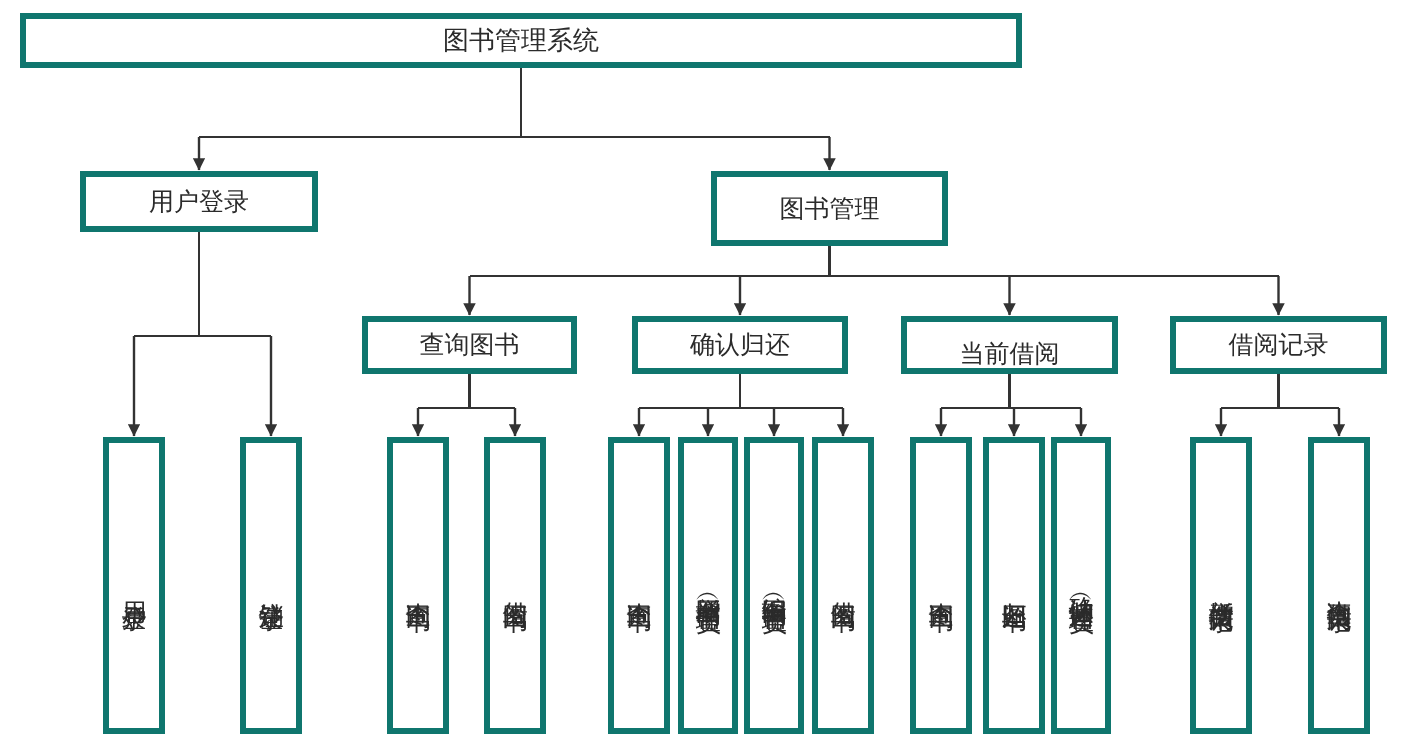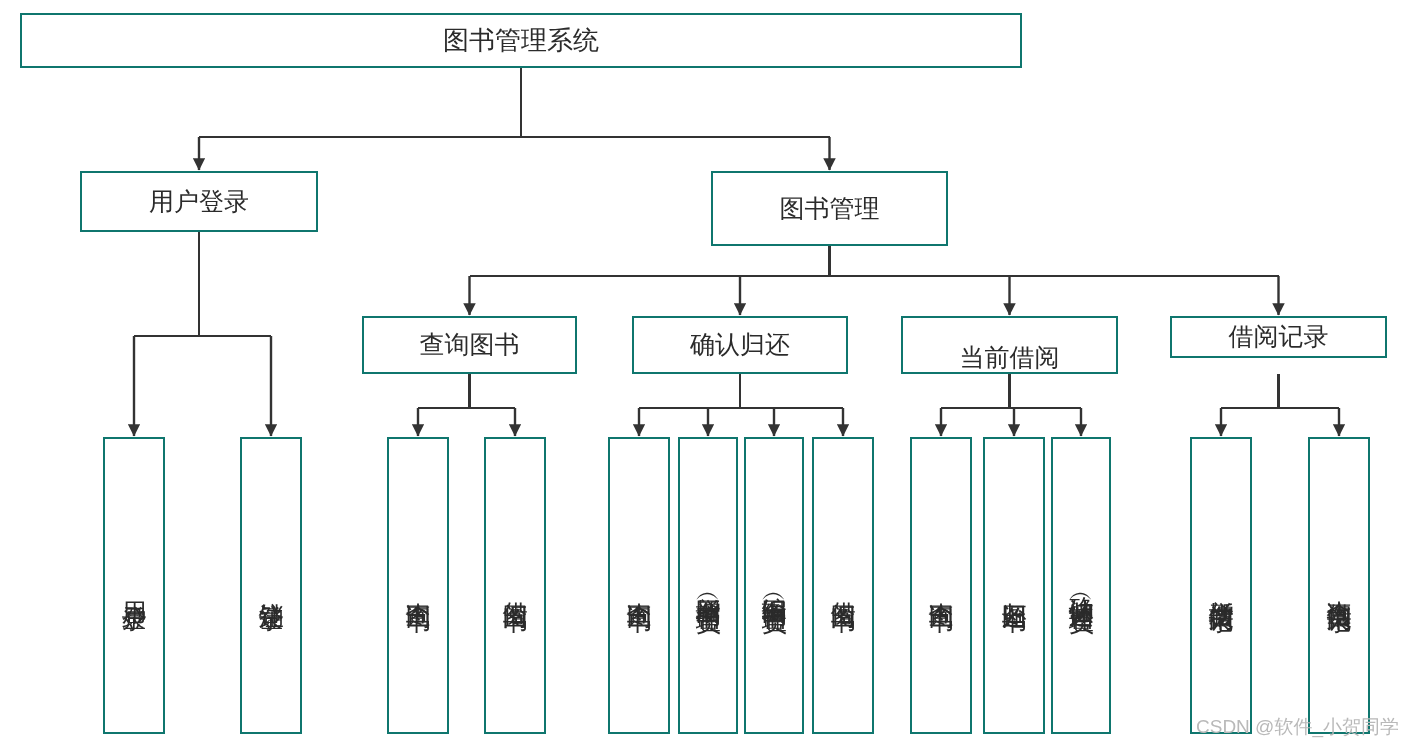--- a/index.html
+++ b/index.html
@@ -21,21 +21,21 @@
     position: absolute;
     left: 0;
     top: 0;
     width: 1405px;
     height: 747px;
   }
   .node {
     position: absolute;
     box-sizing: border-box;
     background: #ffffff;
-    border: 2px solid #0f766e;
+    border: 6px solid #0f766e;
     display: flex;
     align-items: center;
     justify-content: center;
     overflow: hidden;
   }
   .node-label {
     color: #2b2b2b;
     text-align: center;
     line-height: 1.18;
     white-space: pre;
@@ -125,21 +125,21 @@
       </div>
       <div class="node horizontal" style="left: 362px; top: 316px; width: 215px; height: 58px;">
         <div class="node-label">查询图书</div>
       </div>
       <div class="node horizontal" style="left: 632px; top: 316px; width: 216px; height: 58px;">
         <div class="node-label">确认归还</div>
       </div>
       <div class="node horizontal" style="left: 901px; top: 316px; width: 217px; height: 58px; align-items: flex-end;">
         <div class="node-label">当前借阅</div>
       </div>
-      <div class="node horizontal" style="left: 1170px; top: 316px; width: 217px; height: 42px;">
+      <div class="node horizontal" style="left: 1170px; top: 316px; width: 217px; height: 58px;">
         <div class="node-label">借阅记录</div>
       </div>
       <div class="node vertical" style="left: 103px; top: 437px; width: 62px; height: 297px;">
         <div class="node-label">用户登录</div>
       </div>
       <div class="node vertical" style="left: 240px; top: 437px; width: 62px; height: 297px;">
         <div class="node-label">注销登录</div>
       </div>
       <div class="node vertical" style="left: 387px; top: 437px; width: 62px; height: 297px;">
         <div class="node-label">查询图书</div>
@@ -168,14 +168,13 @@
       <div class="node vertical" style="left: 1051px; top: 437px; width: 60px; height: 297px;">
         <div class="node-label">确认归还（管理员）</div>
       </div>
       <div class="node vertical" style="left: 1190px; top: 437px; width: 62px; height: 297px;">
         <div class="node-label">新增借阅记录</div>
       </div>
       <div class="node vertical" style="left: 1308px; top: 437px; width: 62px; height: 297px;">
         <div class="node-label">查询借阅记录</div>
       </div>
     </div>
-  <div id="watermark" style="left: 1196px; top: 714px; color: rgb(185, 185, 185);">CSDN @软件_小贺同学</div>
 </div>
 
 </body></html>

